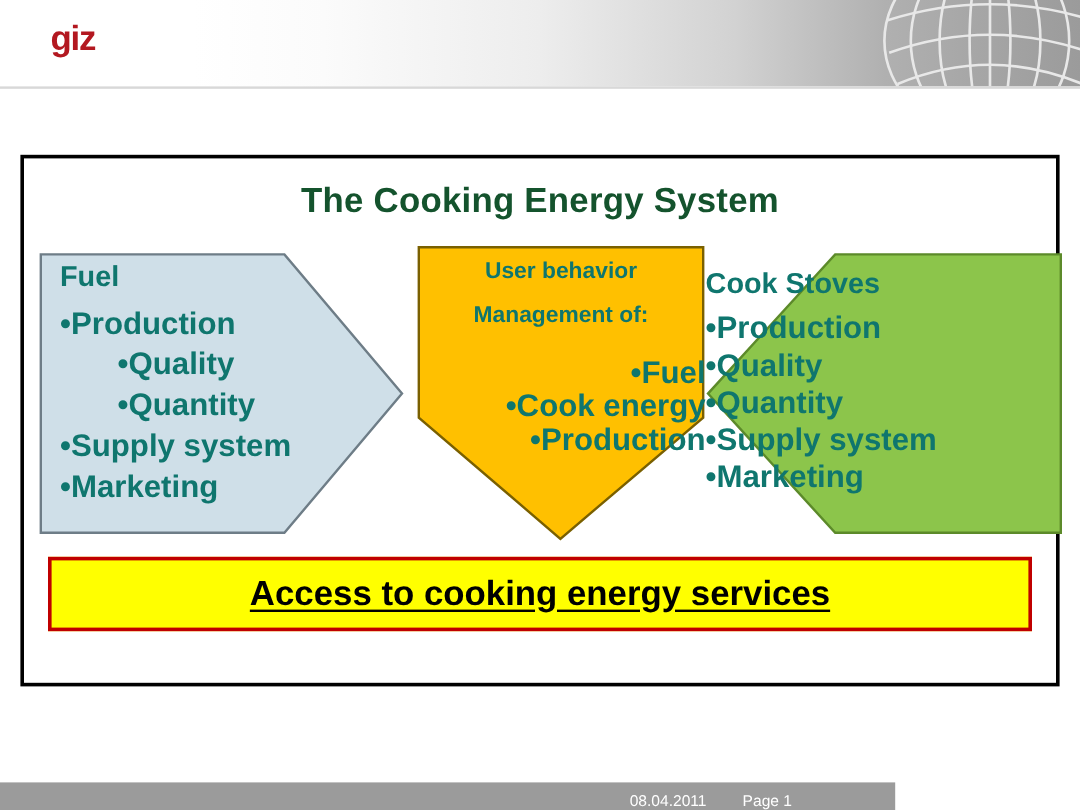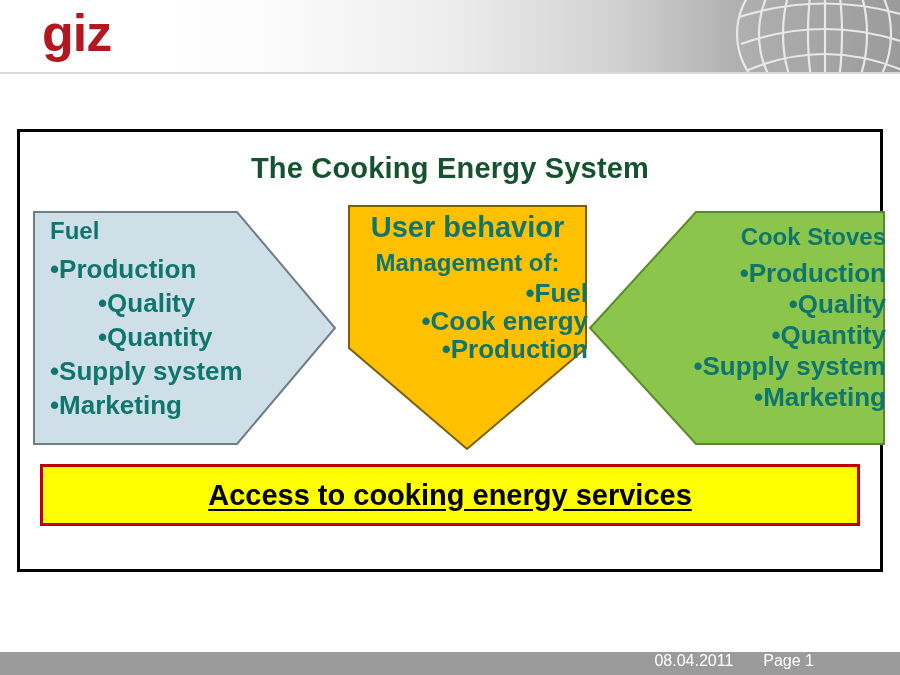--- a/index.html
+++ b/index.html
@@ -28,21 +28,21 @@
   #header-rule {
     position: absolute;
     left: 0; top: 72px;
     width: 900px; height: 2px;
     background: #d8d8d8;
   }
   #giz-logo {
     position: absolute;
     left: 42px; top: 8px;
     color: #b31820;
-    font-size: 52px;
+    font-size: 29px;
     font-weight: bold;
     letter-spacing: -1px;
     font-family: "Liberation Sans", sans-serif;
     line-height: 50px;
     user-select: none;
   }
   #globe-wrap {
     position: absolute;
     right: -20px; top: -38px;
     width: 190px; height: 150px;
@@ -107,41 +107,40 @@
     white-space: nowrap;
   }
   .bullet-line.indent { padding-left: 48px; }
 
   
   #pillar-user {
     left: 327px; top: 72px;
     width: 241px; height: 247px;
   }
   #pillar-user .pillar-text { padding-top: 8px; text-align: center; }
-  #pillar-user .pillar-heading { font-size: 29px; }
+  #pillar-user .pillar-heading { font-size: 19px; }
   #pillar-user .sub-heading {
-    font-size: 24px;
+    font-size: 19px;
     font-weight: bold;
     line-height: 29px;
-    margin-bottom: 2px;
+    margin-bottom: 19px;
   }
   #pillar-user .bullet-line {
     line-height: 28px;
     text-align: right;
     padding-left: 58px;
   }
 
   
   #pillar-stoves {
     left: 568px; top: 78px;
     width: 298px; height: 236px;
   }
   #pillar-stoves .pillar-text {
     padding: 12px 14px 0 0;
-    text-align: right;
   }
   #pillar-stoves .pillar-heading { font-size: 24px; }
   #pillar-stoves .bullet-line { line-height: 31px; }
   #pillar-stoves .bullet-line.indent { padding-left: 0; padding-right: 0; }
 
   
   #access-banner {
     position: absolute;
     left: 20px; top: 332px;
     width: 820px; height: 62px;
@@ -158,26 +157,26 @@
     color: #000000;
     text-decoration: underline;
     text-underline-offset: 4px;
     text-align: right;
   }
 
   
   #slide-footer {
     position: absolute;
     left: 0; bottom: 0;
-    width: 900px; height: 23px;
+    width: 746px; height: 23px;
     background: #9b9b9b;
     color: #ffffff;
-    font-size: 16px;
+    font-size: 13px;
     display: flex;
-    align-items: flex-start;
+    align-items: flex-end;
     justify-content: flex-end;
   }
   #footer-date { margin-right: 30px; }
   #footer-page { margin-right: 86px; }
 </style>
 </head>
 <body>
 
 <div id="slide-header">
   <div id="globe-wrap">

